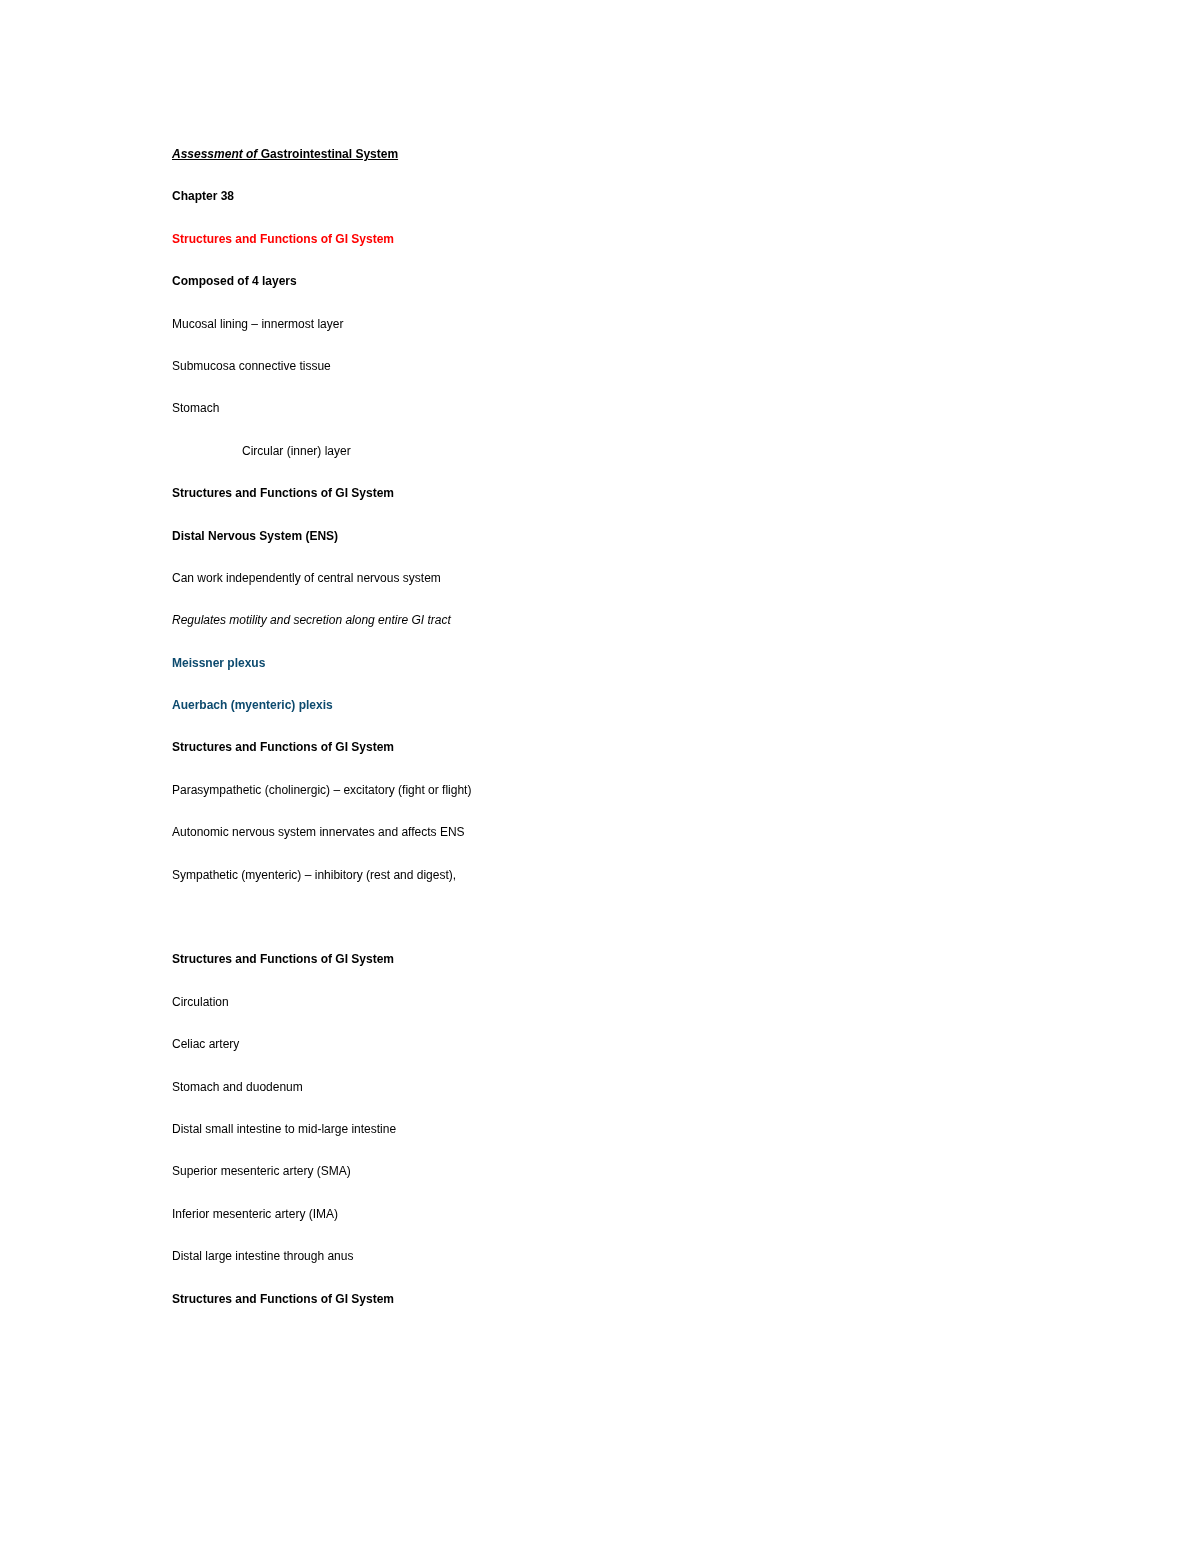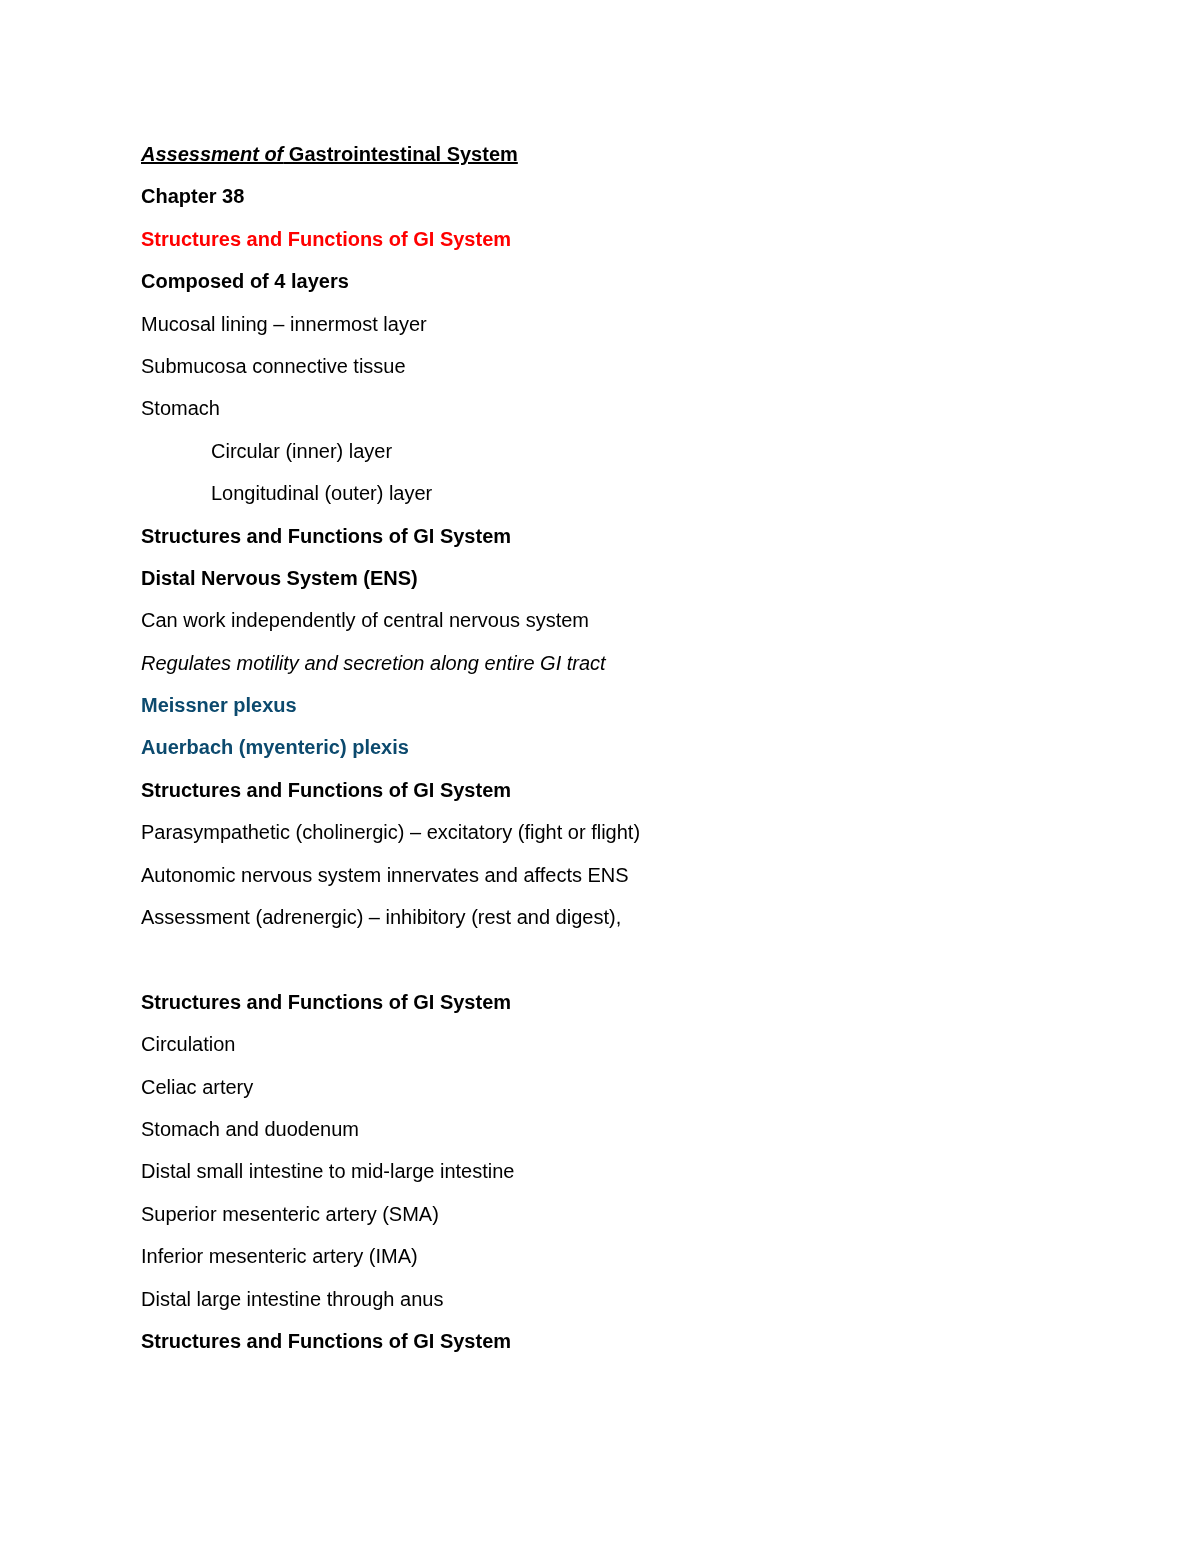--- a/index.html
+++ b/index.html
@@ -1,19 +1,19 @@
 <!DOCTYPE html>
 <html><head>
 <meta charset="utf-8">
 <style>
   html, body { margin: 0; padding: 0; background: #ffffff; }
   body { width: 1200px; height: 1553px; position: relative; overflow: hidden;
          font-family: "Liberation Sans", "DejaVu Sans", sans-serif; color: #000; }
   .doc { position: absolute; left: 141px; top: 140px; width: 920px; }
-  .line { height: 42.4px; line-height: 28px; font-size: 20px; white-space: nowrap; }
+  .line { height: 42.4px; line-height: 28px; font-size: 12px; white-space: nowrap; margin-left: 31px; }
   .bold { font-weight: bold; }
   .red { color: #ff0000; }
   .green { color: #0c4a6e; }
   .ital { font-style: italic; }
   .indent { padding-left: 70px; }
   .title { text-decoration: underline; font-weight: bold; }
   .title i { font-style: italic; }
   .blank { height: 42.4px; }
 </style>
 </head>
@@ -22,31 +22,30 @@
 <div class="doc">
   <div class="line title"><i>Assessment of</i><span> Gastrointestinal System</span></div>
   <div id="lines">
       <div class="line bold">Chapter 38</div>
       <div class="line bold red">Structures and Functions of GI System</div>
       <div class="line bold">Composed of 4 layers</div>
       <div class="line ">Mucosal lining – innermost layer</div>
       <div class="line ">Submucosa connective tissue</div>
       <div class="line ">Stomach</div>
       <div class="line indent">Circular (inner) layer</div>
-      <div class="line indent">Longitudinal (outer) layer</div>
       <div class="line bold">Structures and Functions of GI System</div>
       <div class="line bold">Distal Nervous System (ENS)</div>
       <div class="line ">Can work independently of central nervous system</div>
       <div class="line ital">Regulates motility and secretion along entire GI tract</div>
       <div class="line bold green">Meissner plexus</div>
       <div class="line bold green">Auerbach (myenteric) plexis</div>
       <div class="line bold">Structures and Functions of GI System</div>
       <div class="line ">Parasympathetic (cholinergic) – excitatory (fight or flight)</div>
       <div class="line ">Autonomic nervous system innervates and affects ENS</div>
-      <div class="line ">Assessment (adrenergic) – inhibitory (rest and digest),</div>
+      <div class="line ">Sympathetic (myenteric) – inhibitory (rest and digest),</div>
       <div class="line blank"></div>
       <div class="line bold">Structures and Functions of GI System</div>
       <div class="line ">Circulation</div>
       <div class="line ">Celiac artery</div>
       <div class="line ">Stomach and duodenum</div>
       <div class="line ">Distal small intestine to mid-large intestine</div>
       <div class="line ">Superior mesenteric artery (SMA)</div>
       <div class="line ">Inferior mesenteric artery (IMA)</div>
       <div class="line ">Distal large intestine through anus</div>
       <div class="line bold">Structures and Functions of GI System</div>

